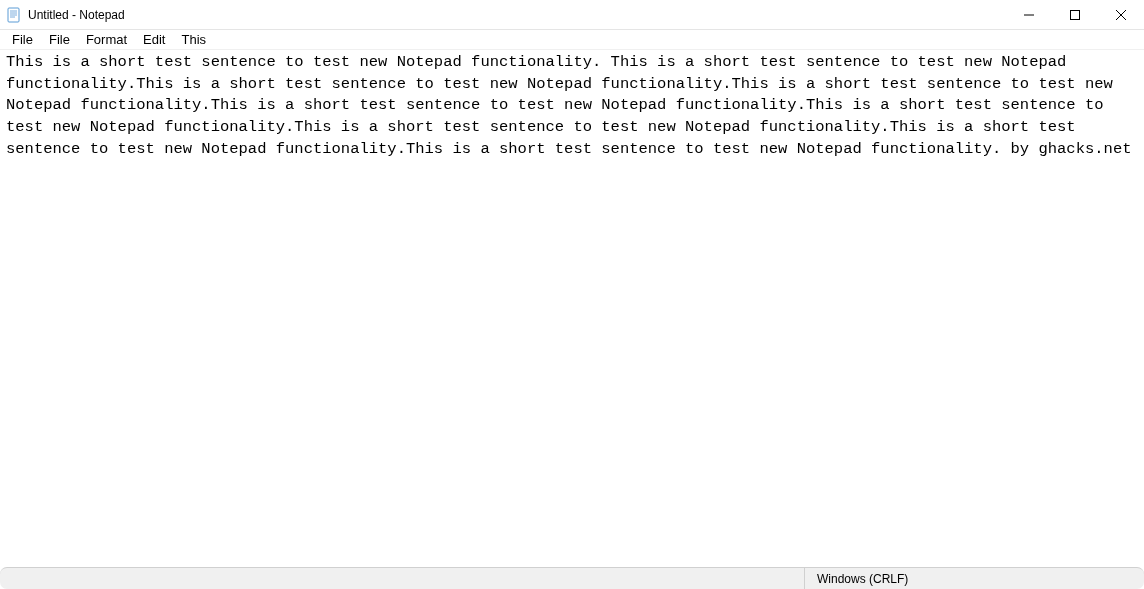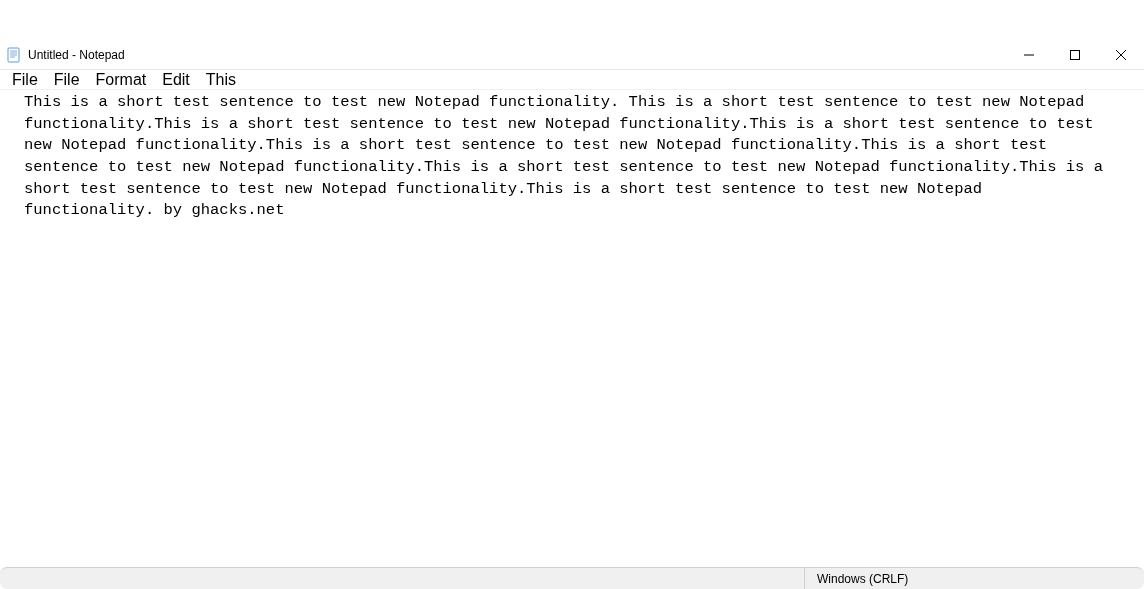--- a/index.html
+++ b/index.html
@@ -18,21 +18,20 @@
       overflow: hidden;
     }
     .titlebar {
       height: 30px;
       background: #ffffff;
       display: flex;
       align-items: center;
       justify-content: space-between;
       padding-left: 6px;
       border-bottom: 1px solid #e5e5e5;
-      margin-top: 40px;
     }
     .titlebar-left {
       display: flex;
       align-items: center;
       gap: 6px;
     }
     .app-icon {
       width: 16px;
       height: 16px;
       display: flex;
@@ -67,28 +66,28 @@
     .menubar {
       height: 20px;
       background: #ffffff;
       display: flex;
       align-items: center;
       padding-left: 4px;
       border-bottom: 1px solid #f0f0f0;
     }
     .menu-item {
       padding: 2px 8px;
-      font-size: 16px;
+      font-size: 13px;
       color: #000;
       cursor: pointer;
       text-align: center;
     }
     .text-area {
       flex: 1;
-      padding: 2px 24px;
+      padding: 2px 6px;
       font-family: Consolas, "Courier New", monospace;
       font-size: 15.5px;
       line-height: 1.4;
       color: #000;
       white-space: pre-wrap;
       word-wrap: break-word;
       overflow: auto;
       outline: none;
       border: none;
     }

